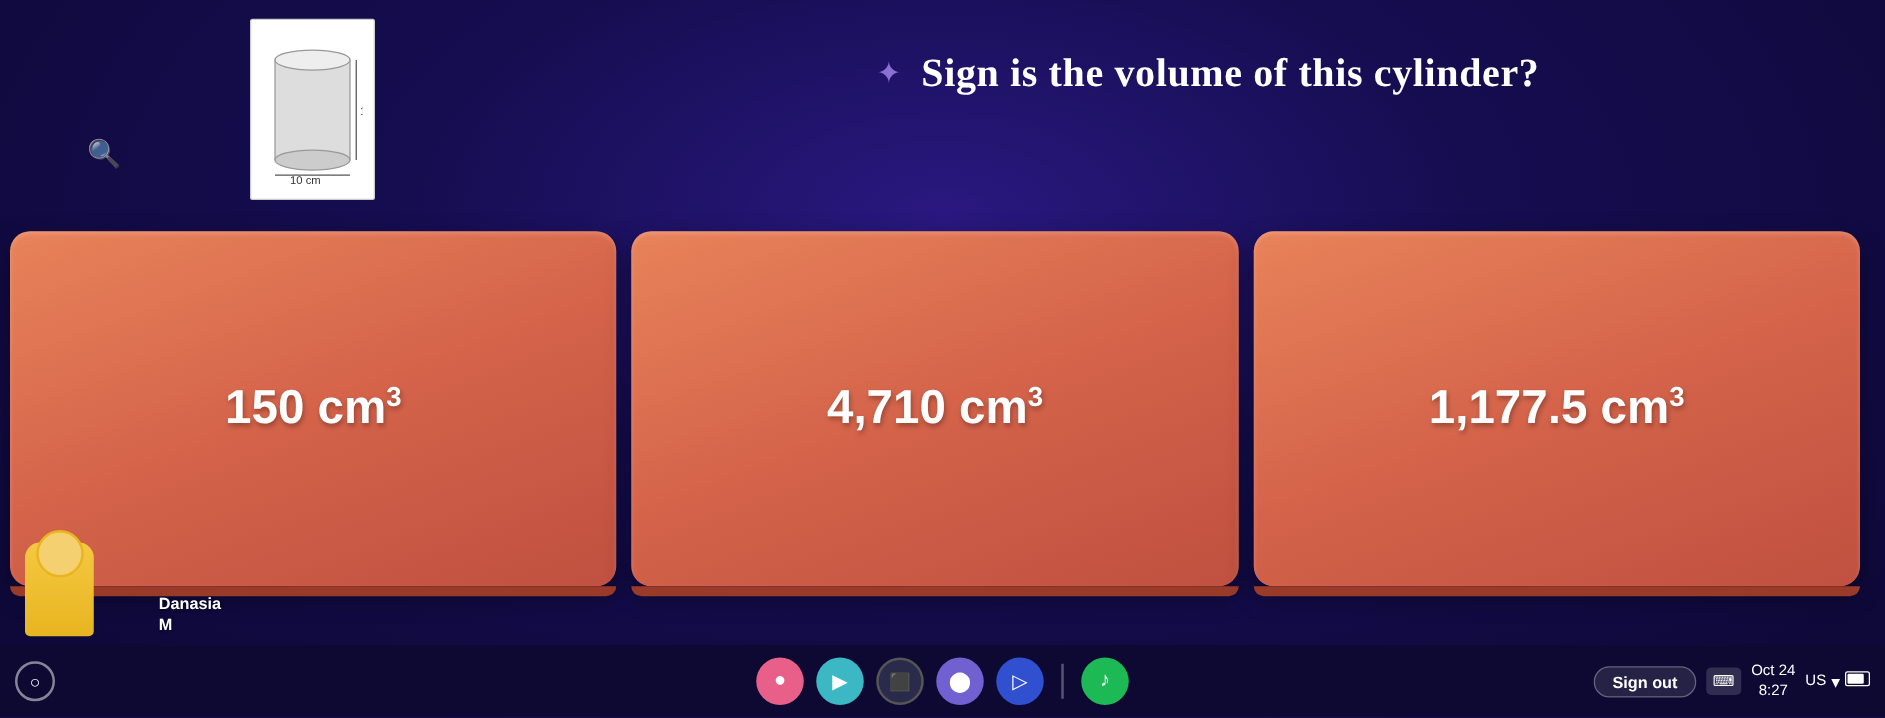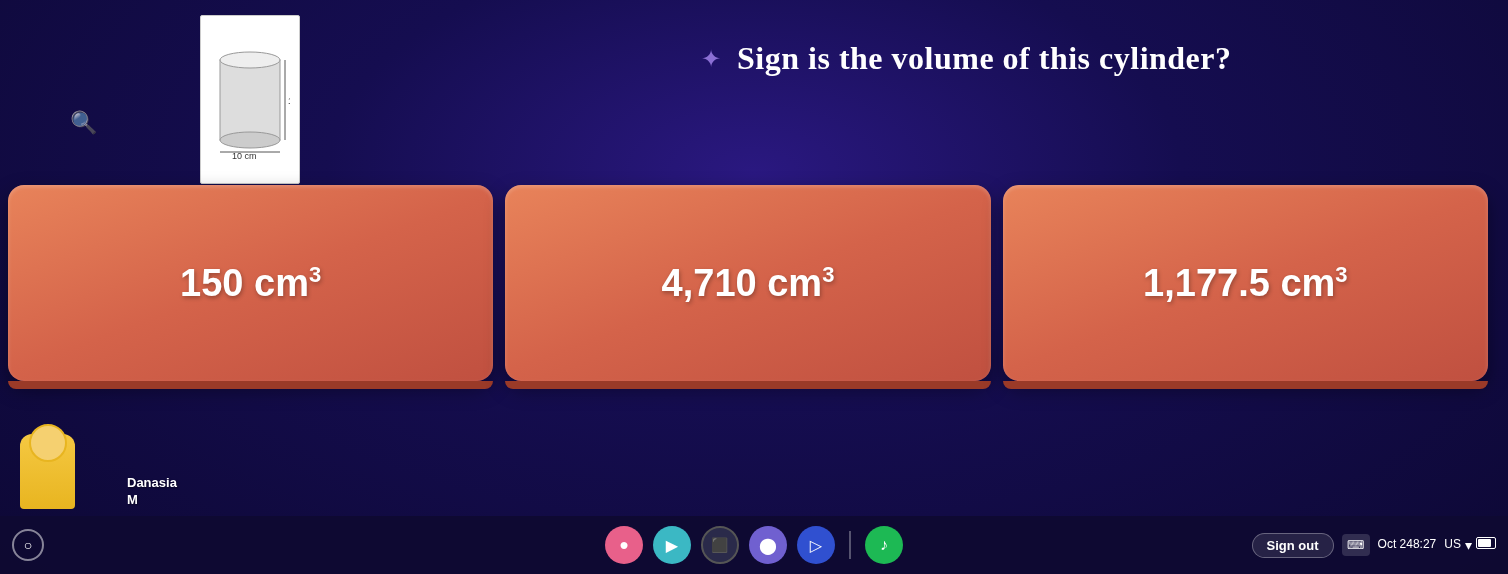--- a/index.html
+++ b/index.html
@@ -19,21 +19,21 @@
       inset: 0;
       background: radial-gradient(ellipse at 50% 30%, #2a1880 0%, #150d50 40%, #0d0835 100%);
     }
 
     
     .cylinder-diagram {
       position: absolute;
       left: 200px;
       top: 15px;
       width: 100px;
-      height: 169px;
+      height: 145px;
       background: white;
       border: 1px solid #ccc;
       display: flex;
       flex-direction: column;
       align-items: center;
       justify-content: center;
       font-size: 10px;
       color: #333;
       border-radius: 2px;
     }
@@ -77,21 +77,21 @@
     }
 
     
     .answers-area {
       position: absolute;
       top: 185px;
       left: 8px;
       right: 20px;
       display: flex;
       gap: 12px;
-      height: 196px;
+      height: 284px;
     }
 
     .answer-btn {
       flex: 1;
       border-radius: 16px;
       background: linear-gradient(160deg, #e8835a 0%, #d4634a 50%, #c05040 100%);
       border: none;
       cursor: pointer;
       display: flex;
       align-items: center;
@@ -254,21 +254,21 @@
       display: flex;
       align-items: center;
       justify-content: center;
       cursor: pointer;
       color: white;
       font-size: 12px;
     }
 
     .date-time-area {
       display: flex;
-      flex-direction: row;
+      flex-direction: column;
       align-items: center;
       color: white;
       font-size: 12px;
       line-height: 1.3;
     }
 
     .status-icons {
       display: flex;
       gap: 4px;
       color: white;

